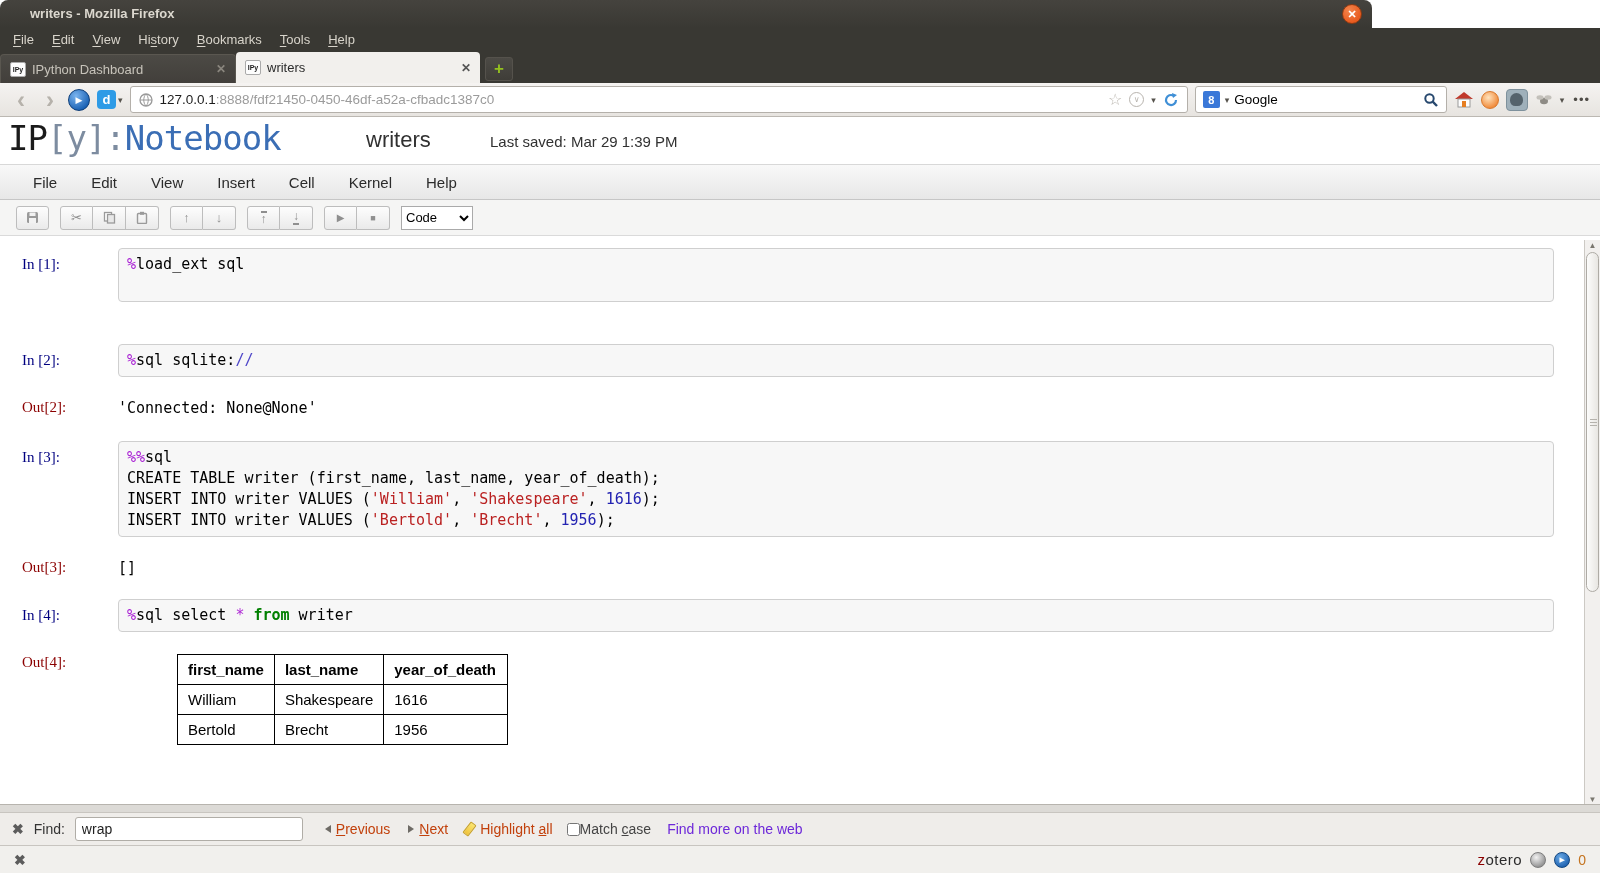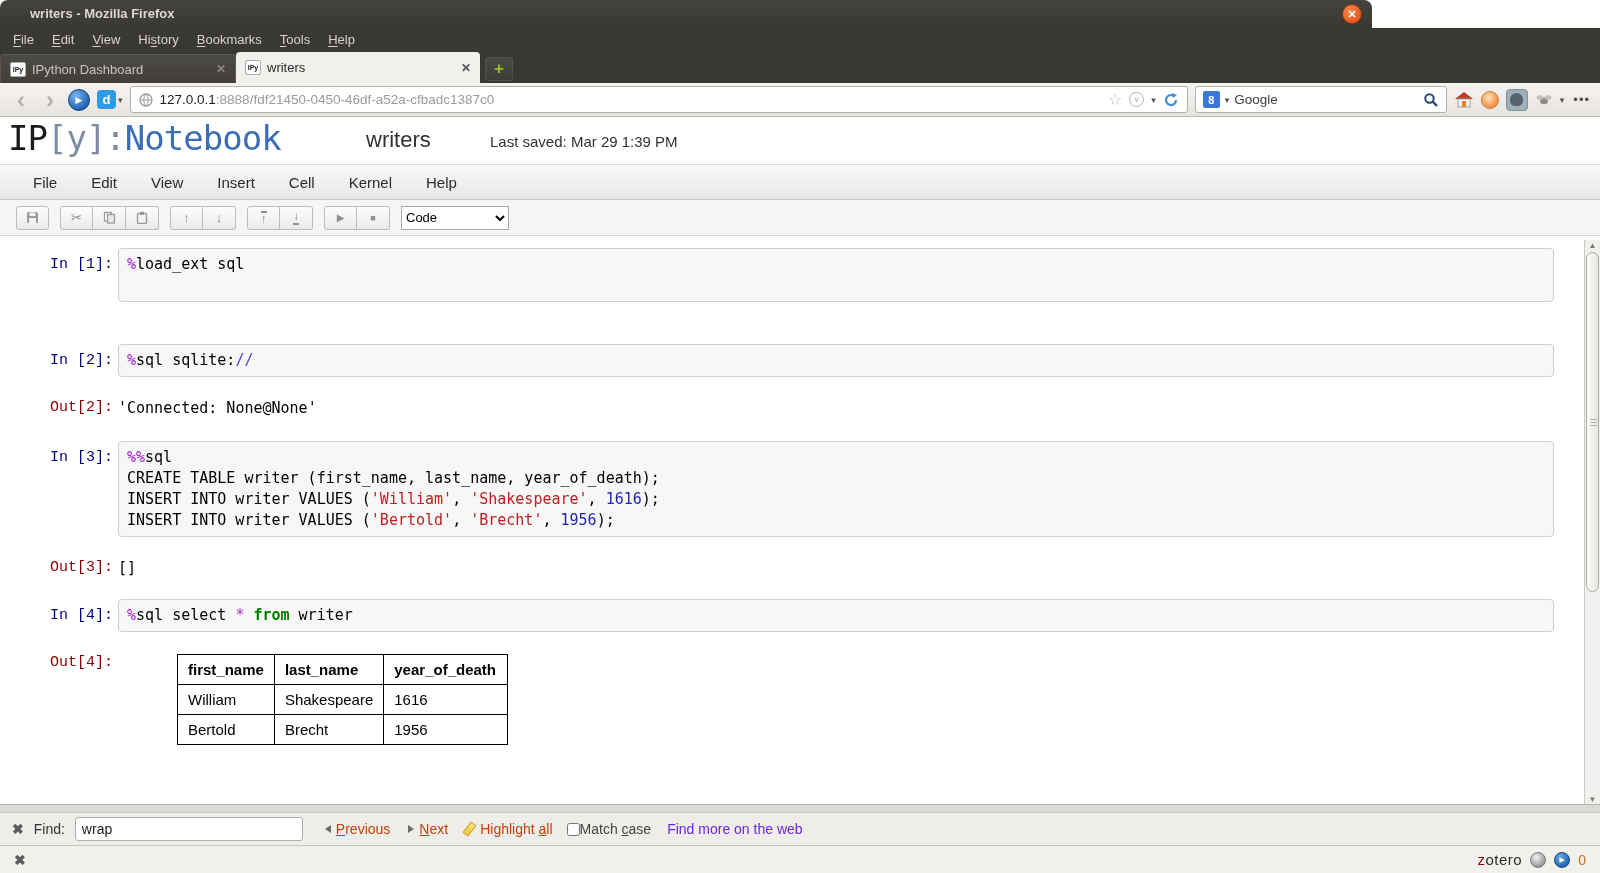--- a/index.html
+++ b/index.html
@@ -58,21 +58,21 @@
   .url-host { font-size:13.5px; color:#1c1c1c; }
   .url-rest { font-size:13.5px; color:#9b9b9b; }
   .url-spacer { flex:1; }
   .star-icon { color:#bdb9b2; font-size:16px; }
   .pocket-icon { width:15px; height:15px; border:1.3px solid #b8b4ae; border-radius:50%;
                  color:#b8b4ae; font-size:8px; display:flex; align-items:center; justify-content:center; }
   .searchfield { width:252px; height:27px; background:#fff; border:1px solid #b4b0aa;
                  border-radius:3px; display:flex; align-items:center; padding:0 7px; gap:5px; }
   .glogo { width:17px; height:17px; background:#3a78d8; border-radius:2px; color:#fff;
            font-size:11px; font-weight:bold; display:flex; align-items:center; justify-content:center; }
-  .search-ph { color:#404040; font-size:13.5px; flex:1; }
+  .search-ph { color:#000000; font-size:13.5px; flex:1; }
   .smiley { width:18px; height:18px; border-radius:50%;
             background:radial-gradient(circle at 40% 35%, #ffe3bd, #f08a3a 75%);
             border:1px solid #d9782b; }
   .evernote { width:22px; height:22px; background:#9fb0ba; border:1px solid #7e919c;
               border-radius:4px; display:flex; align-items:center; justify-content:center; }
   .evernote span { width:13px; height:13px; background:#55636c; border-radius:50% 50% 40% 40%; display:block; }
   .dots-menu { color:#4f4c47; font-size:13px; letter-spacing:1px; margin-left:2px; }
 
   
   .content { position:absolute; left:0; top:117px; width:1600px; height:687px; background:#fff; }
@@ -96,27 +96,27 @@
   .tbtn { width:33px; height:24px; background:linear-gradient(#fdfdfd,#eaeaea);
           border:1px solid #bdbdbd; display:flex; align-items:center; justify-content:center;
           color:#8f8f8f; font-size:13px; }
   .btn-group .tbtn + .tbtn { border-left:none; }
   .btn-group .tbtn:first-child { border-radius:3px 0 0 3px; }
   .btn-group .tbtn:last-child { border-radius:0 3px 3px 0; }
   .btn-group .tbtn:only-child { border-radius:3px; }
   .bar-top { border-top:2px solid #8f8f8f; line-height:11px; padding-top:1px; font-size:12px; }
   .bar-bottom { border-bottom:2px solid #8f8f8f; line-height:11px; padding-bottom:1px; font-size:12px; }
   .celltype-select { height:24px; font-size:13px; font-family:"Liberation Sans",sans-serif;
-                     width:108px; border:1px solid #aaa; background:#fff; }
+                     width:72px; border:1px solid #aaa; background:#fff; }
 
   
   .cells { padding-top:2px; }
   .cellrow, .outrow { display:flex; margin-right:46px; }
-  .prompt { width:118px; min-width:118px; padding-left:50px; padding-top:8px;
-            font-family:Liberation Mono, monospace; font-size:15px; white-space:nowrap; }
+  .prompt { width:118px; min-width:118px; padding-left:22px; padding-top:8px;
+            font-family:Liberation Serif, serif; font-size:15px; white-space:nowrap; }
   .in-prompt { color:#000080; }
   .out-prompt { color:#8b0000; }
   .inputarea { flex:1; background:#f7f7f7; border:1px solid #cfcfcf; border-radius:4px;
                padding:5px 8px; font-family:"DejaVu Sans Mono", monospace; font-size:15px;
                line-height:21px; color:#000; }
   .codeline { min-height:21px; white-space:pre; }
   .tk-plain { color:#000; }
   .tk-magic { color:#a921d4; }
   .tk-op   { color:#b02cd6; }
   .tk-opb  { color:#4e46c8; }

